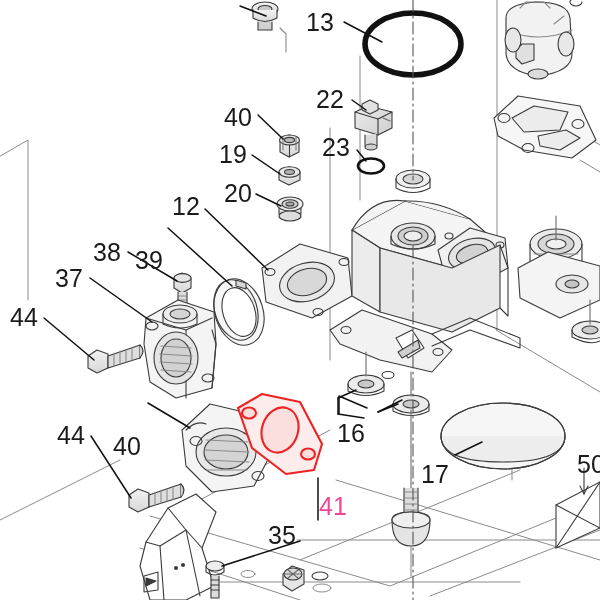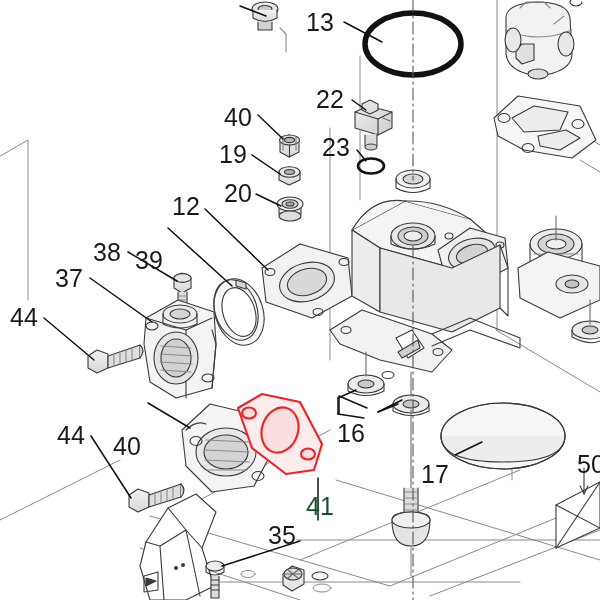--- a/index.html
+++ b/index.html
@@ -28,21 +28,22 @@
     position: absolute;
     font-family: "Liberation Sans", sans-serif;
     font-size: 25px;
     font-weight: 400;
     color: #1a1a1a;
     line-height: 1;
     white-space: nowrap;
     user-select: none;
   }
   .callout-label.highlight {
-    color: #14532d;
+    color: #ec4899;
+    margin-left: 13px;
   }
 </style>
 </head>
 <body>
 
 <div id="diagram-root">
 
   <svg id="parts-svg" viewBox="0 0 600 600">
     <defs>
       <linearGradient id="metalShade" x1="0" y1="0" x2="0" y2="1">

